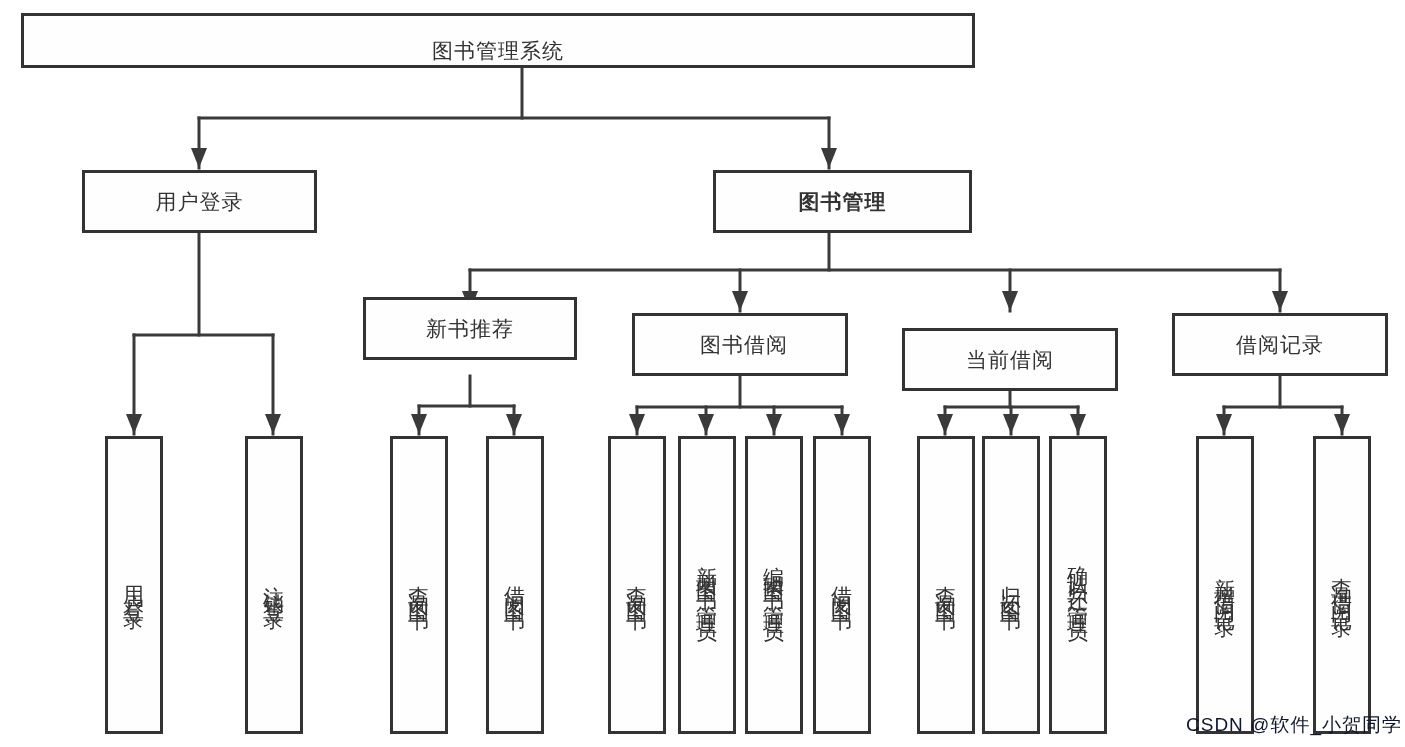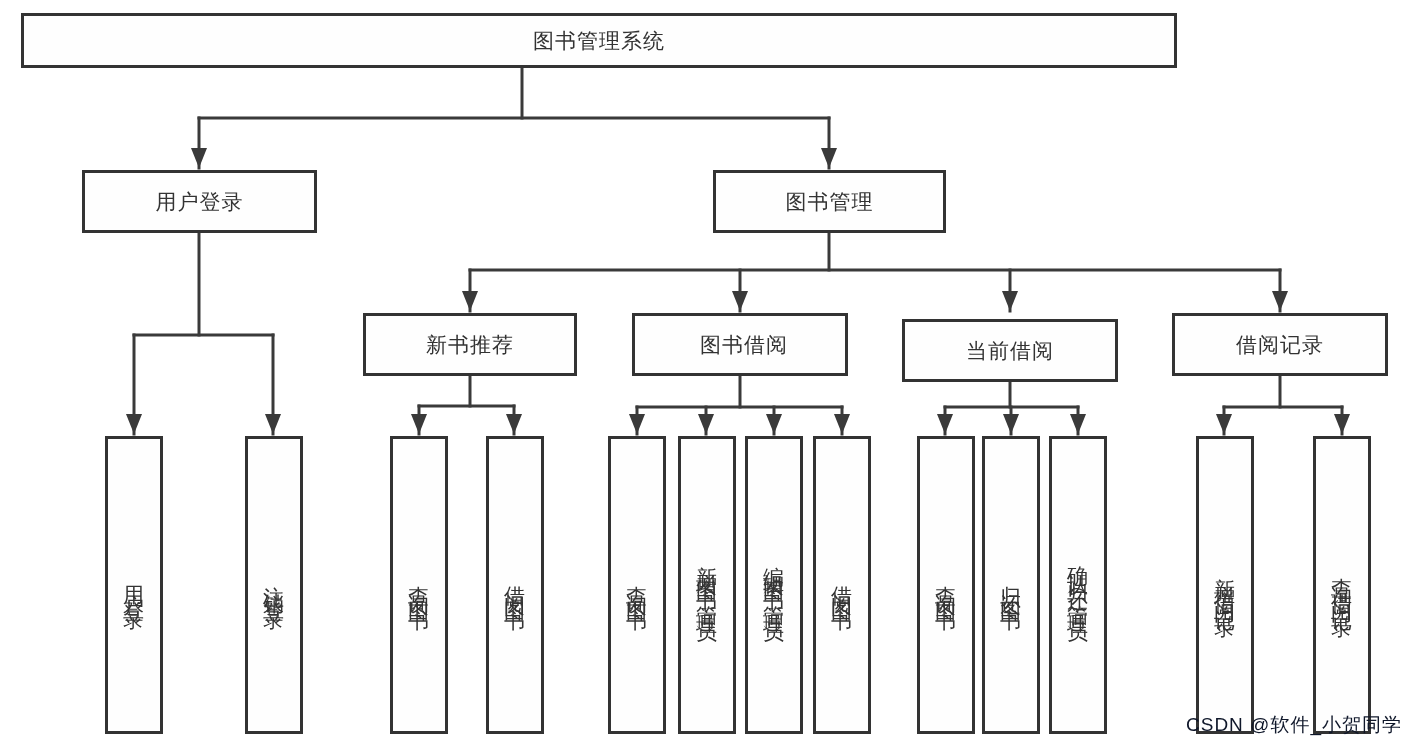--- a/index.html
+++ b/index.html
@@ -106,38 +106,38 @@
       <path d="M1011 407 L1011 434" marker-end="url(#arw)"></path>
       <path d="M1078 407 L1078 434" marker-end="url(#arw)"></path>
 
       <path d="M1280 376 L1280 407"></path>
       <path d="M1224 407 L1342 407"></path>
       <path d="M1224 407 L1224 434" marker-end="url(#arw)"></path>
       <path d="M1342 407 L1342 434" marker-end="url(#arw)"></path>
     </g>
   </svg>
 
-  <div class="node" style="left:21px; top:13px; width:1156px; height:55px;">
+  <div class="node" style="left:21px; top:13px; width:954px; height:55px;align-items:flex-end;">
     <span>图书管理系统</span>
   </div>
 
   <div class="node" style="left:82px; top:170px; width:235px; height:63px;">
     <span>用户登录</span>
   </div>
-  <div class="node" style="left:713px; top:170px; width:233px; height:63px;">
+  <div class="node" style="left:713px; top:170px; width:259px; height:63px;font-weight:bold;">
     <span>图书管理</span>
   </div>
 
-  <div class="node" style="left:363px; top:313px; width:214px; height:63px;">
+  <div class="node" style="left:363px; top:297px; width:214px; height:63px;">
     <span>新书推荐</span>
   </div>
   <div class="node" style="left:632px; top:313px; width:216px; height:63px;padding-left:8px;">
     <span>图书借阅</span>
   </div>
-  <div class="node" style="left:902px; top:319px; width:216px; height:63px;">
+  <div class="node" style="left:902px; top:328px; width:216px; height:63px;">
     <span>当前借阅</span>
   </div>
   <div class="node" style="left:1172px; top:313px; width:216px; height:63px;">
     <span>借阅记录</span>
   </div>
 
   <div class="node leaf" style="left:105px;">
     <span class="vtext">用户登录</span>
   </div>
   <div class="node leaf" style="left:245px;">

